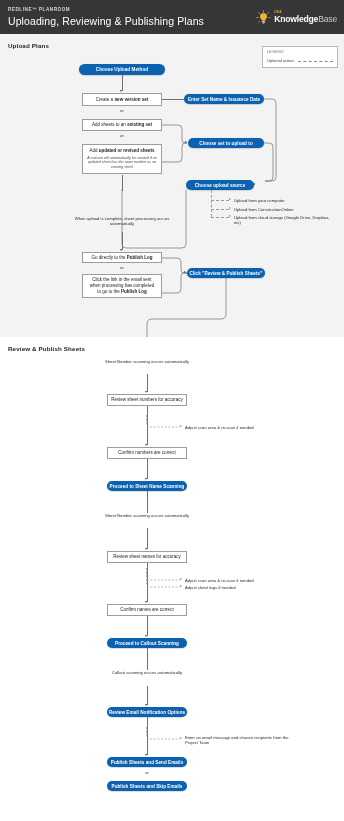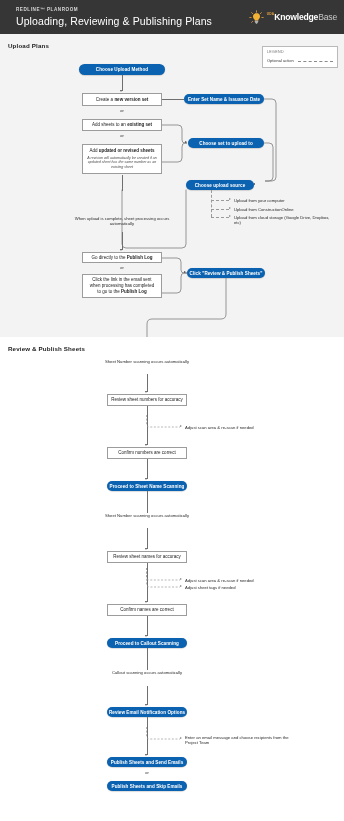--- a/index.html
+++ b/index.html
@@ -11,33 +11,33 @@
     overflow: hidden;
   }
   .page { position: relative; width: 344px; height: 821px; background: #ffffff; }
 
   
   .header {
     position: absolute; left: 0; top: 0; width: 344px; height: 34px;
     background: #363636;
     display: flex; align-items: center; justify-content: space-between;
   }
-  .header-left { padding-left: 16px; display: flex; flex-direction: column; justify-content: center; }
+  .header-left { padding-left: 8px; display: flex; flex-direction: column; justify-content: center; }
   .kicker {
     color: #d7d7d7; font-size: 4.6px; letter-spacing: 0.55px;
     font-weight: 700; text-transform: uppercase; line-height: 8px;
   }
   .header-title {
     color: #ffffff; font-size: 10.5px; font-weight: 400;
     line-height: 15px; letter-spacing: 0.1px;
   }
   .header-right { padding-right: 7px; display: flex; align-items: center; gap: 3px; }
   .bulb { width: 15px; height: 15px; position: relative; flex: none; }
   .bulb svg { display: block; }
-  .brand { display: flex; flex-direction: row; line-height: 1; }
+  .brand { display: flex; flex-direction: column; line-height: 1; }
   .brand-top { font-size: 3.2px; color: #e8a33d; font-weight: 700; letter-spacing: .2px; margin-bottom: .5px; }
   .brand-main { font-size: 8.6px; font-weight: 700; color: #ffffff; letter-spacing: -0.2px; }
   .brand-main .thin { font-weight: 400; color: #c9c9c9; }
 
   
   .section { position: absolute; left: 0; width: 344px; }
   .sec-upload { top: 34px; height: 303px; background: #f3f3f3; }
   .sec-review { top: 337px; height: 484px; background: #ffffff; }
   .section-title {
     position: absolute; left: 8px; font-size: 6.2px; font-weight: 700; color: #1d1d1d;

